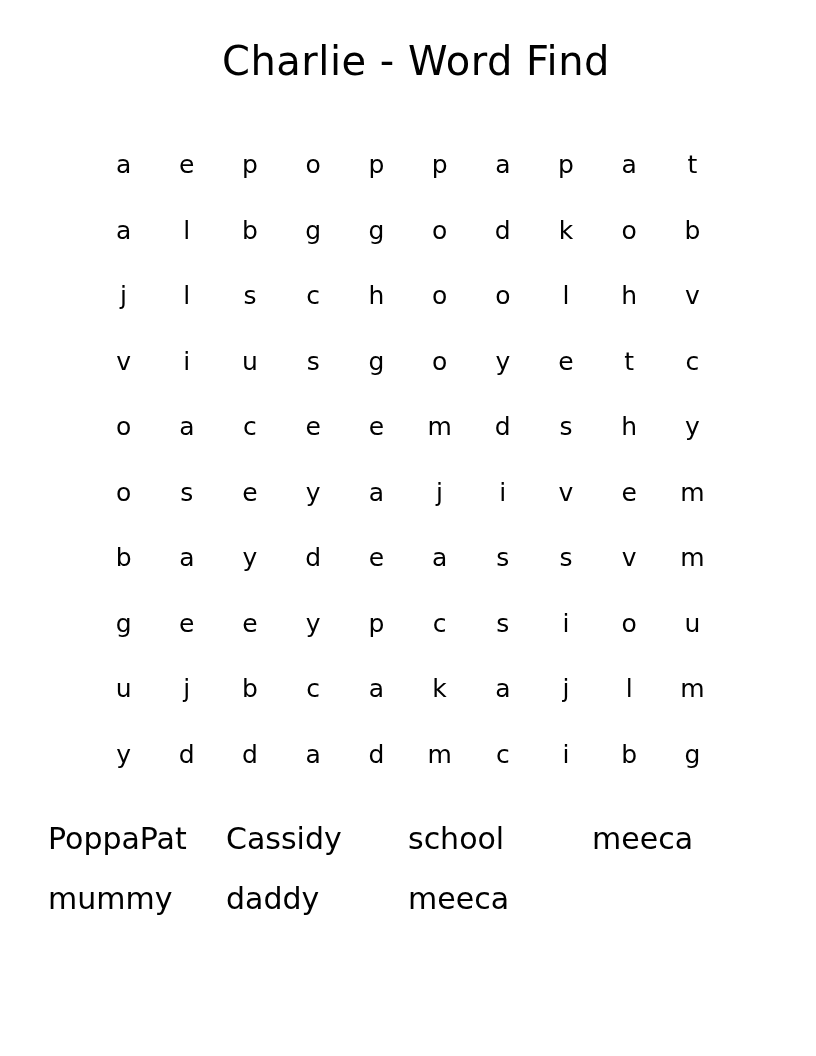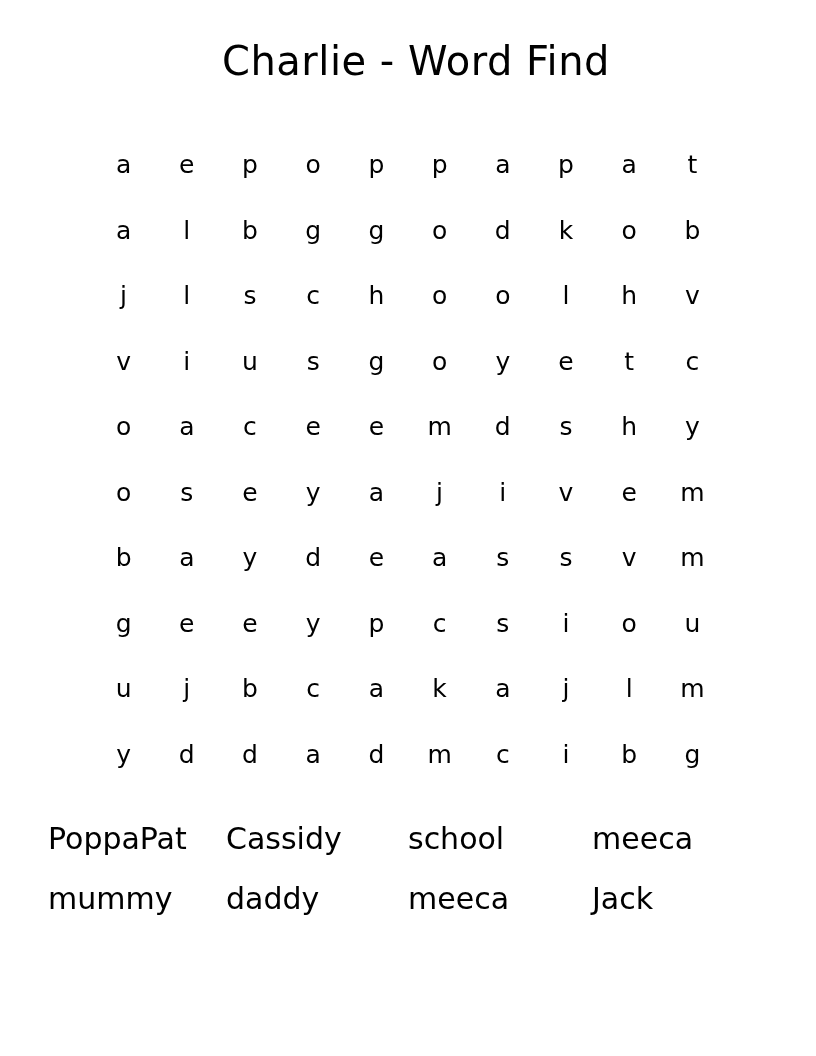--- a/index.html
+++ b/index.html
@@ -190,19 +190,18 @@
 
   <div class="wordlist">
     <span class="word">PoppaPat</span>
     <span class="word">Cassidy</span>
     <span class="word">school</span>
     <span class="word col4">meeca</span>
 
     <span class="word">mummy</span>
     <span class="word">daddy</span>
     <span class="word">meeca</span>
-    <span class="word col4">Jack</span>
 
     <span class="word empty"></span>
     <span class="word col4 empty"></span>
   </div>
 
 </div>
 
 </body></html>

